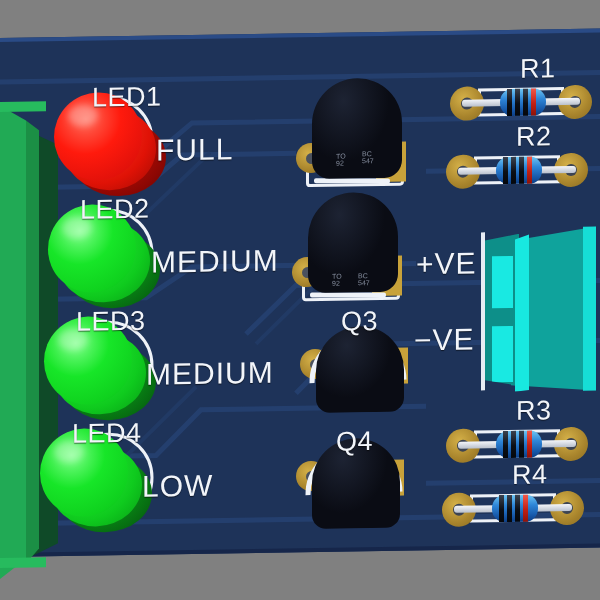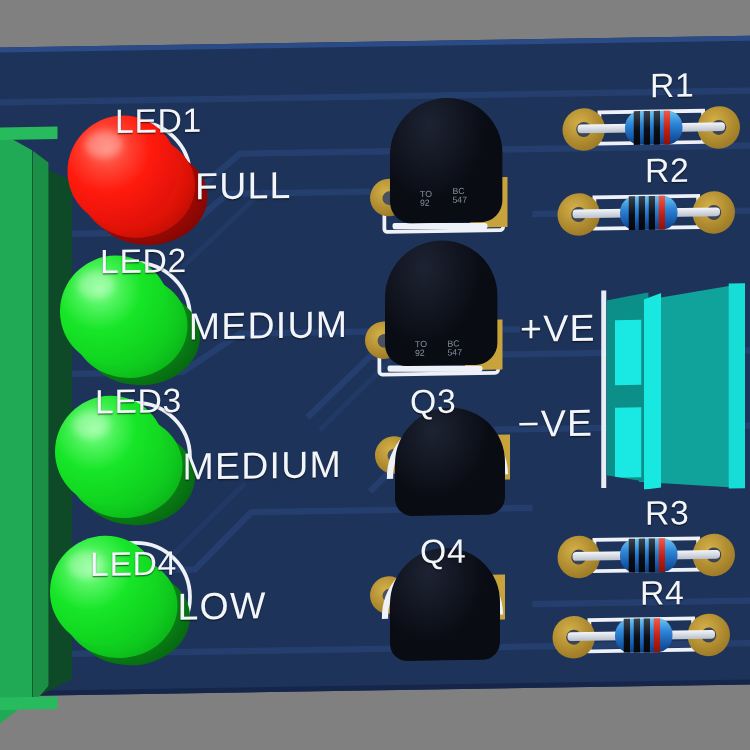--- a/index.html
+++ b/index.html
@@ -186,21 +186,21 @@
            background:radial-gradient(ellipse at 38% 30%,#2ef03c 0%,#0fcb1e 62%,#079a14 100%);"></div>
       <div class="dome" style="left:0px;top:0px;width:88px;height:88px;
            background:radial-gradient(circle at 36% 30%,#7dff89 0%,#17e628 40%,#0fd11e 76%,#0aa518 100%);"></div>
       <div class="gloss" style="left:14px;top:12px;width:30px;height:22px;
            background:rgba(255,255,255,.30);"></div>
     </div>
 
     <span class="silk silk-ref" style="left:96px;top:48px">LED1</span>
     <span class="silk silk-ref" style="left:84px;top:160px">LED2</span>
     <span class="silk silk-ref" style="left:80px;top:272px">LED3</span>
-    <span class="silk silk-ref" style="left:76px;top:402px">LED4</span>
+    <span class="silk silk-ref" style="left:76px;top:384px">LED4</span>
 
     <span class="silk silk-big" style="left:160px;top:100px">FULL</span>
     <span class="silk silk-big" style="left:155px;top:212px">MEDIUM</span>
     <span class="silk silk-big" style="left:150px;top:324px">MEDIUM</span>
     <span class="silk silk-big" style="left:146px;top:436px">LOW</span>
 
     <div class="trans" style="left:296px;top:42px;width:126px;height:130px">
       <div class="tr-silk" style="left:14px;top:72px;width:98px;height:40px;border-radius:4px"></div>
       <div class="tr-tab" style="left:84px;top:68px;width:30px;height:40px"></div>
       <div class="tr-pad" style="left:4px;top:68px">
@@ -230,21 +230,21 @@
       <div class="tr-tab" style="left:80px;top:40px;width:28px;height:36px"></div>
       <div class="tr-pad" style="left:0px;top:40px">
         <div class="hole"></div>
       </div>
       <svg style="position:absolute;left:8px;top:14px;width:100px;height:72px" viewBox="0 0 100 72">
         <path d="M4 60 A46 46 0 0 1 96 58" fill="none" stroke="#eef2f8" stroke-width="5"></path>
       </svg>
       <div class="tr-body" style="left:16px;top:18px;width:88px;height:86px;
            border-radius:44px 44px 14px 14px;"></div>
     </div>
-    <span class="silk silk-ref" style="left:332px;top:276px">Q3</span>
+    <span class="silk silk-ref" style="left:345px;top:276px">Q3</span>
 
     <div class="trans" style="left:300px;top:388px;width:126px;height:110px">
       <div class="tr-tab" style="left:80px;top:40px;width:28px;height:36px"></div>
       <div class="tr-pad" style="left:0px;top:40px">
         <div class="hole"></div>
       </div>
       <svg style="position:absolute;left:8px;top:14px;width:100px;height:72px" viewBox="0 0 100 72">
         <path d="M4 60 A46 46 0 0 1 96 58" fill="none" stroke="#eef2f8" stroke-width="5"></path>
       </svg>
       <div class="tr-body" style="left:16px;top:18px;width:88px;height:90px;

